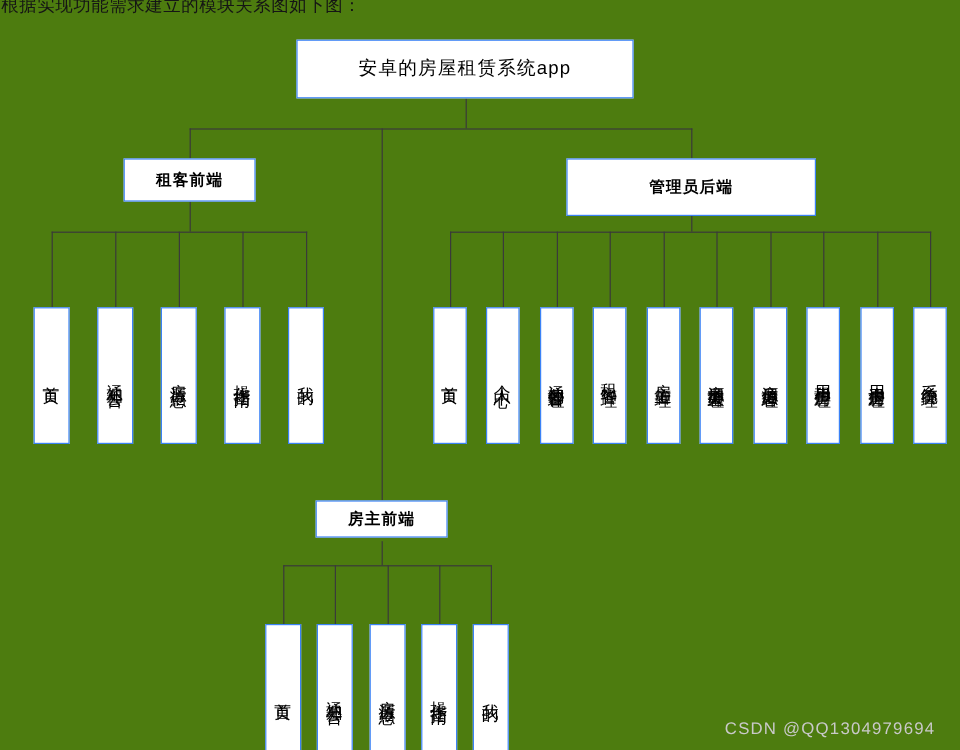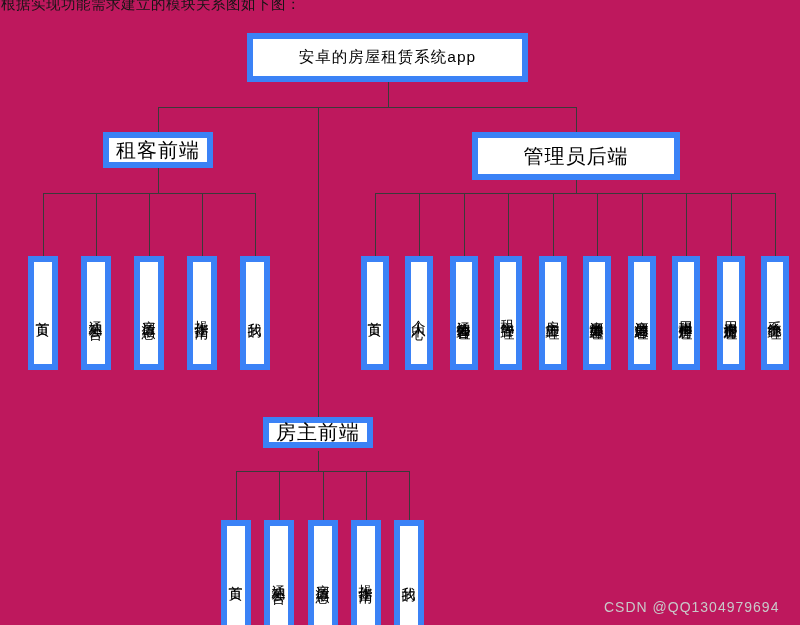--- a/index.html
+++ b/index.html
@@ -1,35 +1,35 @@
 <!DOCTYPE html>
 <html><head>
 <meta charset="utf-8">
 <style>
   html,body{margin:0;padding:0;background:#ffffff;}
   #stage{
     position:relative;
     width:800px;height:625px;
     overflow:hidden;
-    background:#be185d;
+    background:#4d7c0f;
     font-family:"Liberation Sans","DejaVu Sans",sans-serif;
     color:#000;
   }
   .caption{
     position:absolute;left:1px;top:-5px;
     font-size:14.5px;color:#151515;white-space:nowrap;letter-spacing:0.5px;
   }
   .line{position:absolute;background:#3a3a3a;z-index:1;}
   .box{
     position:absolute;z-index:2;box-sizing:border-box;
-    background:#ffffff;border:6px solid #3b82f6;
+    background:#ffffff;border:1px solid #3b82f6;
     display:flex;align-items:center;justify-content:center;
     text-align:center;
   }
-  .node-h{font-size:20px;letter-spacing:1px;}
+  .node-h{font-size:13px;letter-spacing:1px;font-weight:bold;}
   .node-root{font-size:15.5px;letter-spacing:1px;}
   .leaf{
     writing-mode:vertical-lr;
     text-orientation:upright;
     font-size:14px;
     letter-spacing:2px;
     line-height:1;
   }
   .leaf.long{letter-spacing:1px;}
   .watermark{

